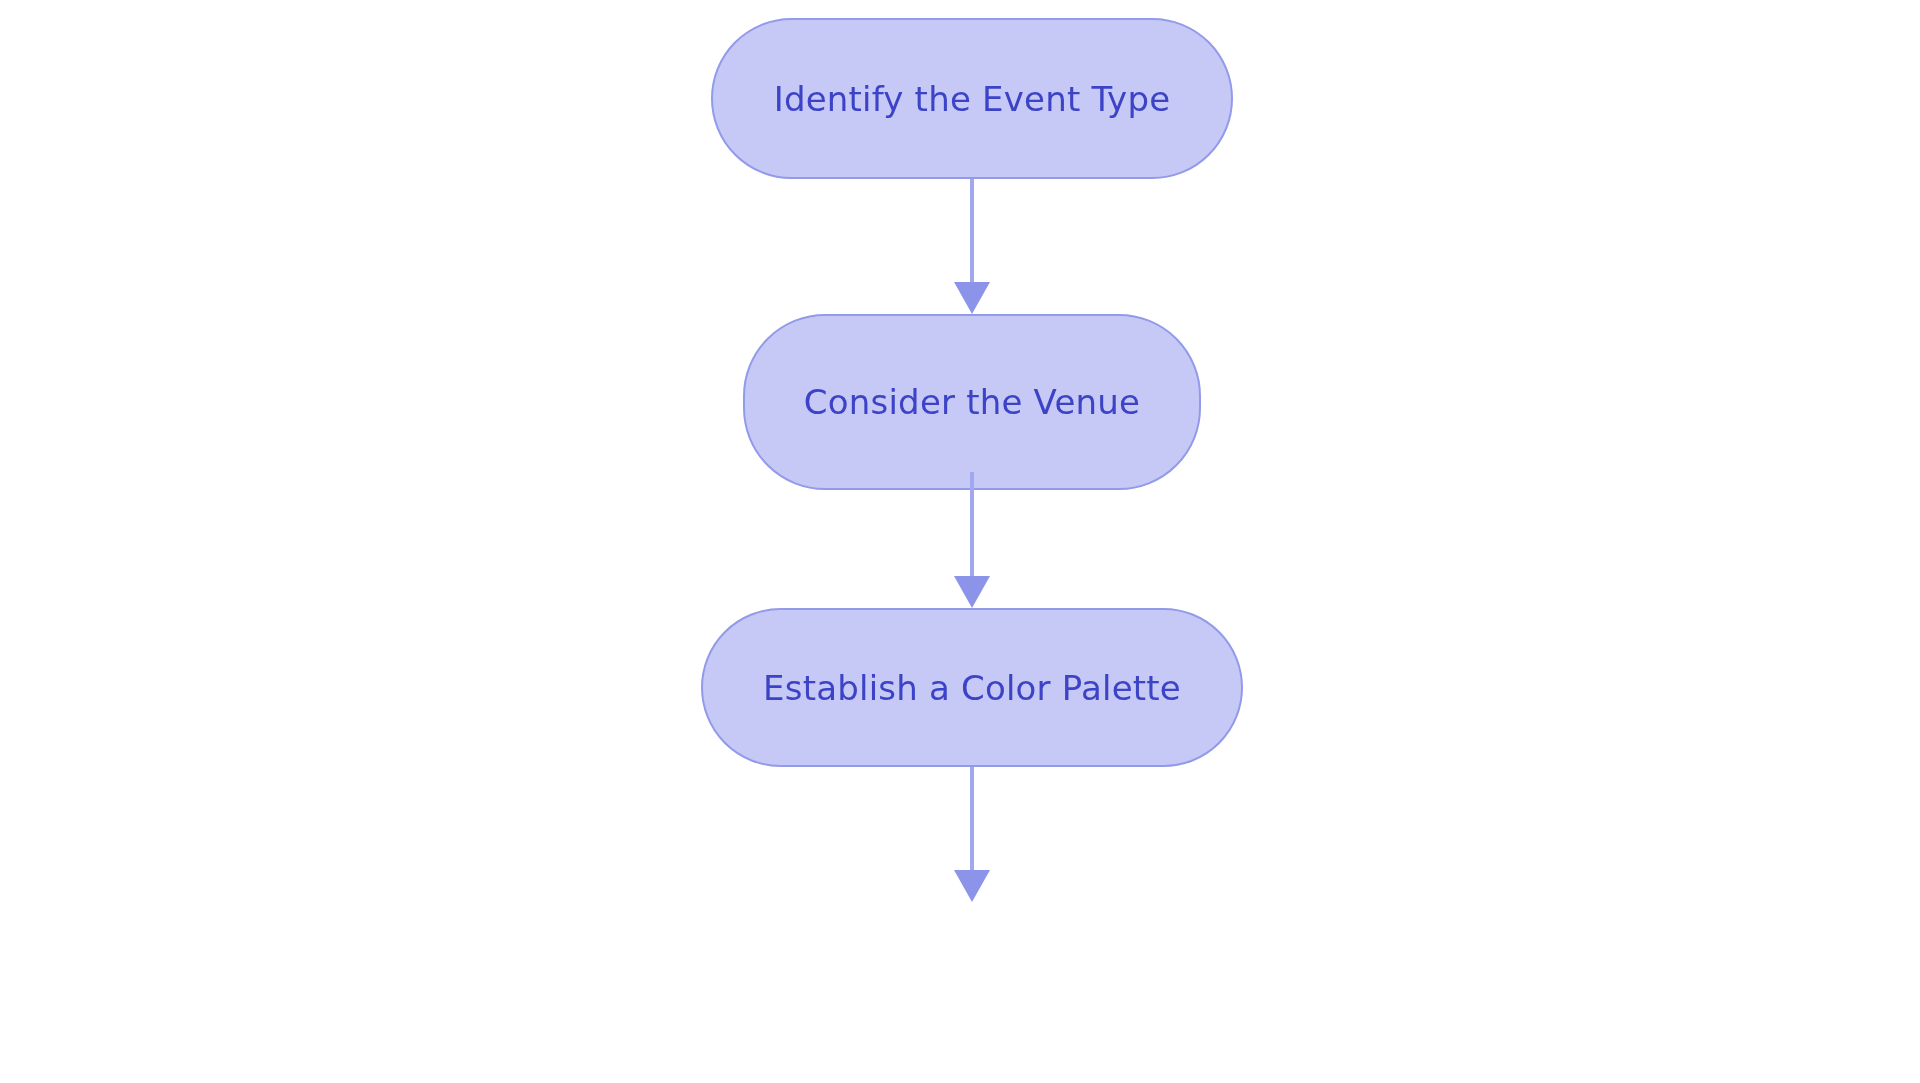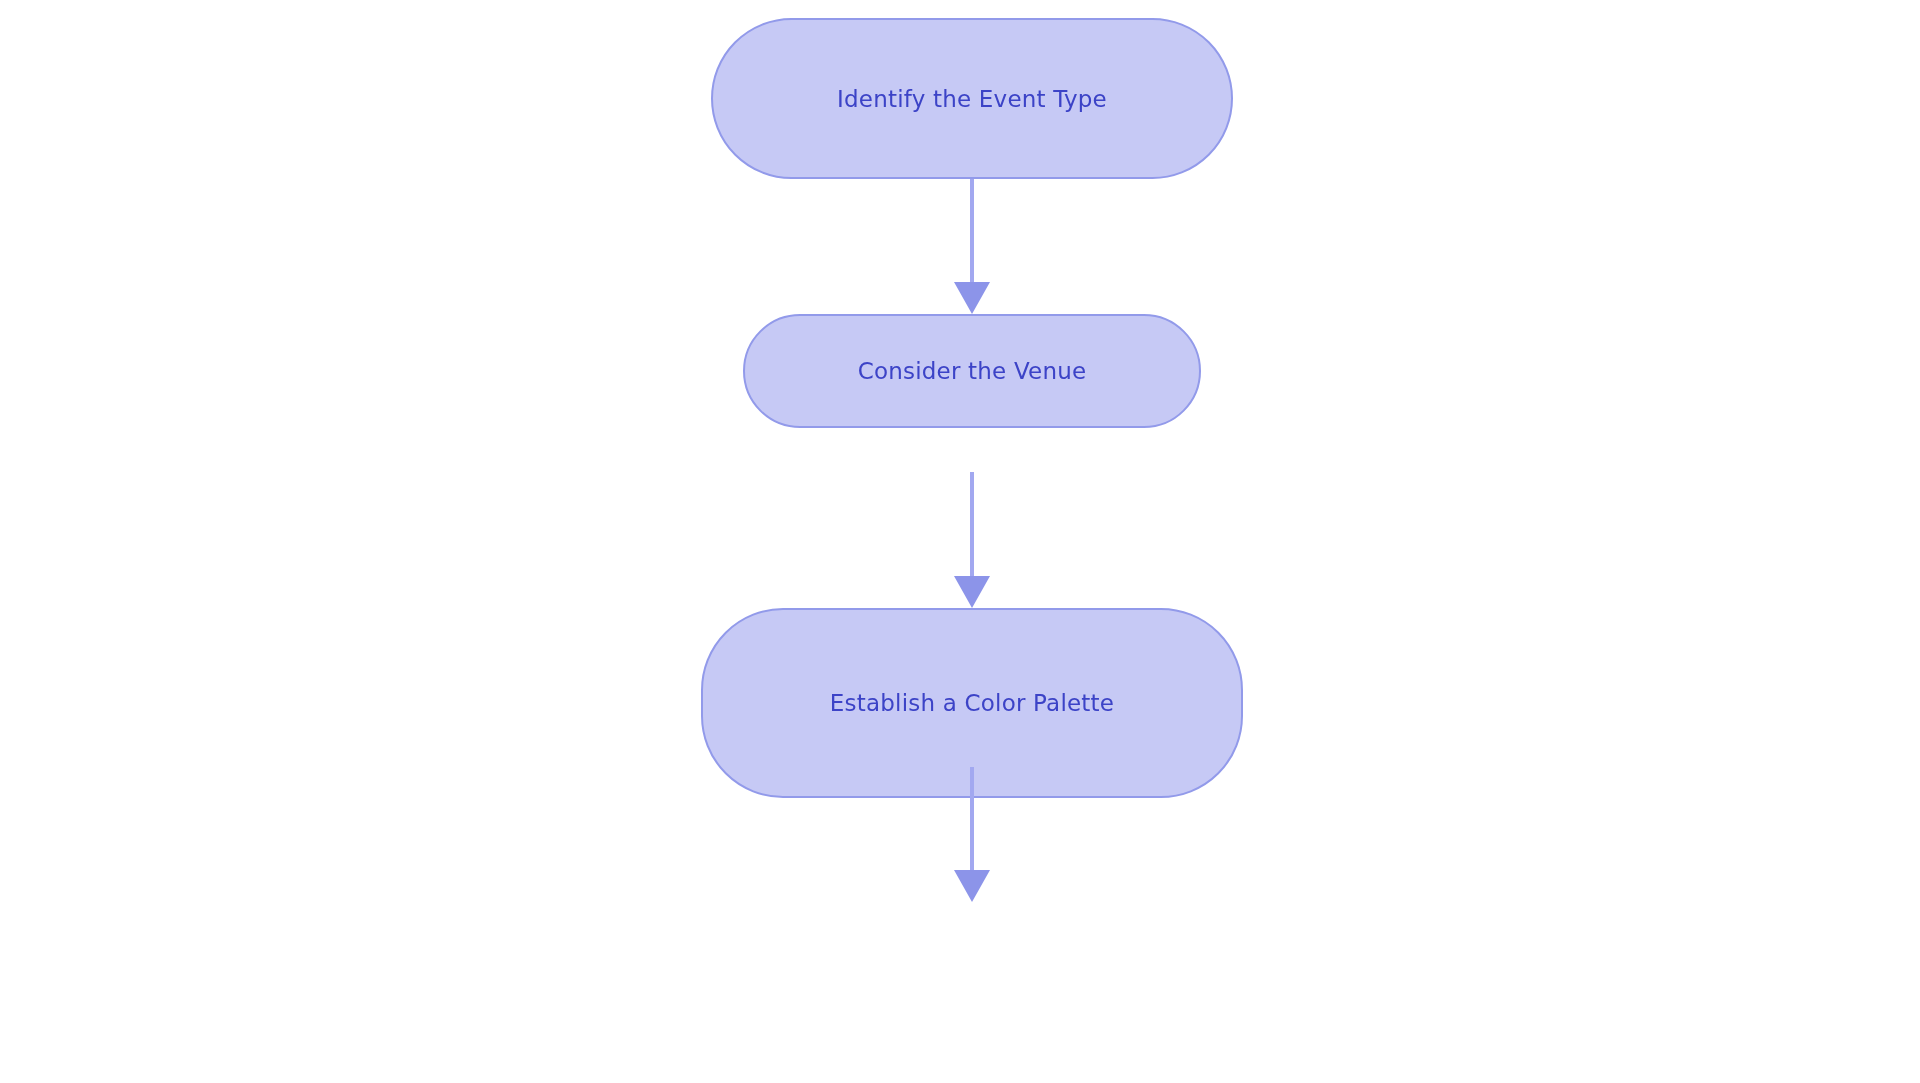--- a/index.html
+++ b/index.html
@@ -18,29 +18,29 @@
   .flow-node {
     position: absolute;
     display: flex;
     align-items: center;
     justify-content: center;
     box-sizing: border-box;
     background: #c6c9f5;
     border: 2px solid #929aea;
     border-radius: 82px;
     color: #3c43c7;
-    font-size: 23px;
+    font-size: 34px;
     font-weight: 400;
     letter-spacing: 0.2px;
     text-align: center;
     white-space: nowrap;
   }
   .node-1 { left: 711px; top: 18px;  width: 522px; height: 161px; }
-  .node-2 { left: 743px; top: 314px; width: 458px; height: 114px; }
-  .node-3 { left: 701px; top: 608px; width: 542px; height: 190px; }
+  .node-2 { left: 743px; top: 314px; width: 458px; height: 176px; }
+  .node-3 { left: 701px; top: 608px; width: 542px; height: 159px; }
   .node-4 { left: 646px; top: 902px; width: 652px; height: 160px; }
 
   .flow-arrow {
     position: absolute;
     left: 954px;           
     width: 36px;
   }
   .arrow-1 { top: 179px; height: 135px; }
   .arrow-2 { top: 472px; height: 136px; }
   .arrow-3 { top: 767px; height: 135px; }

